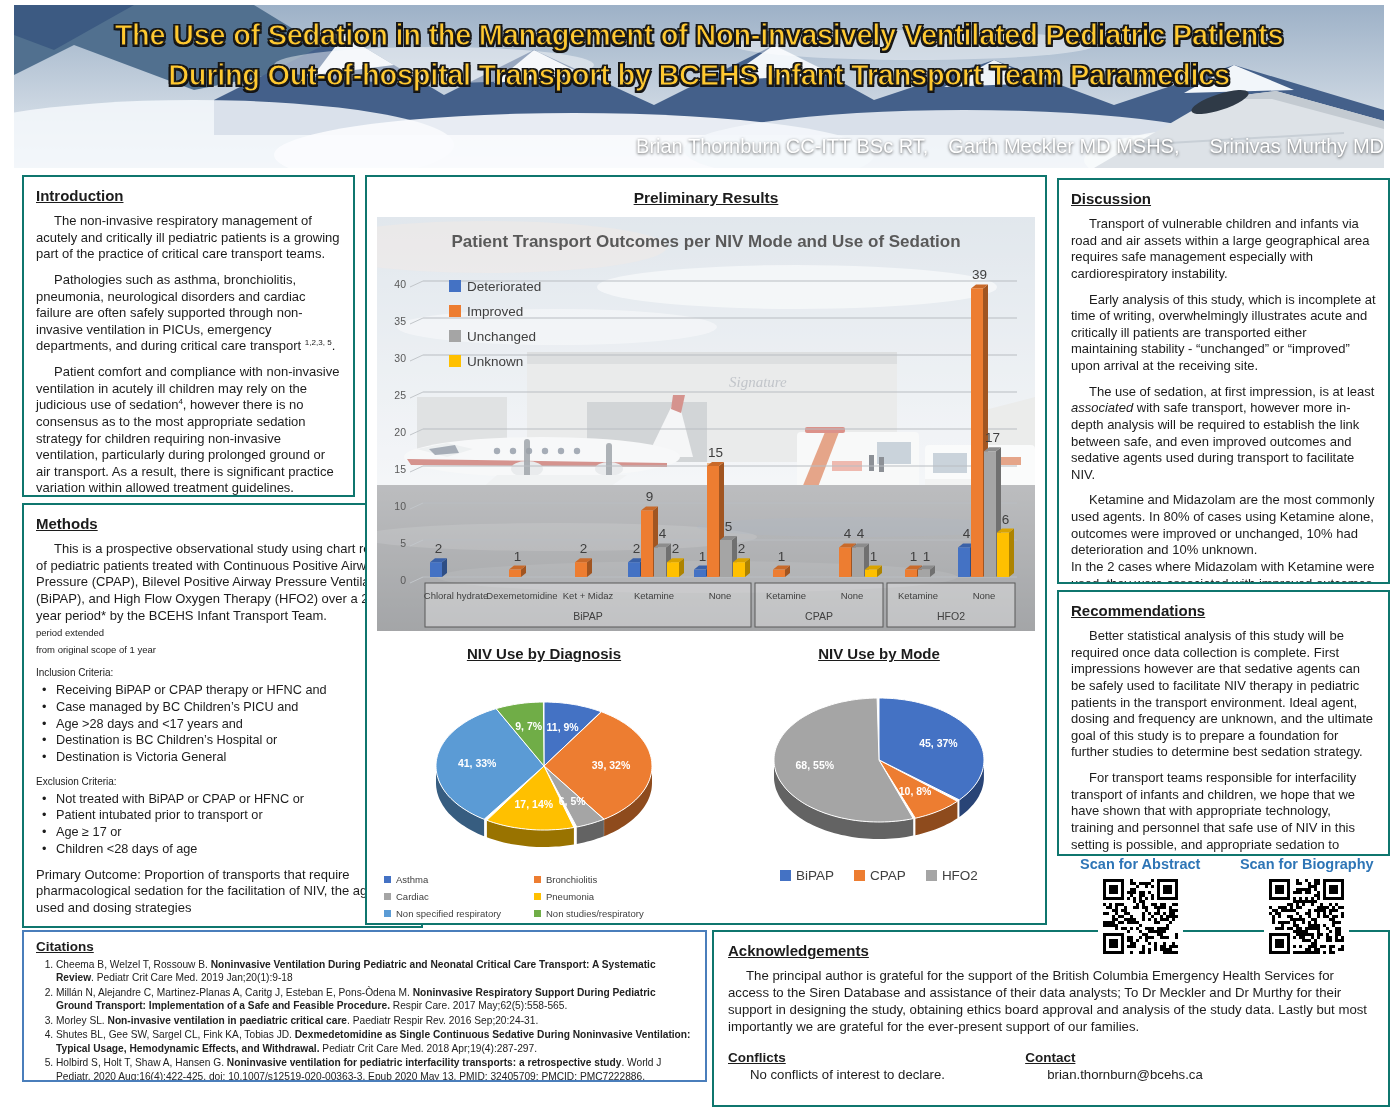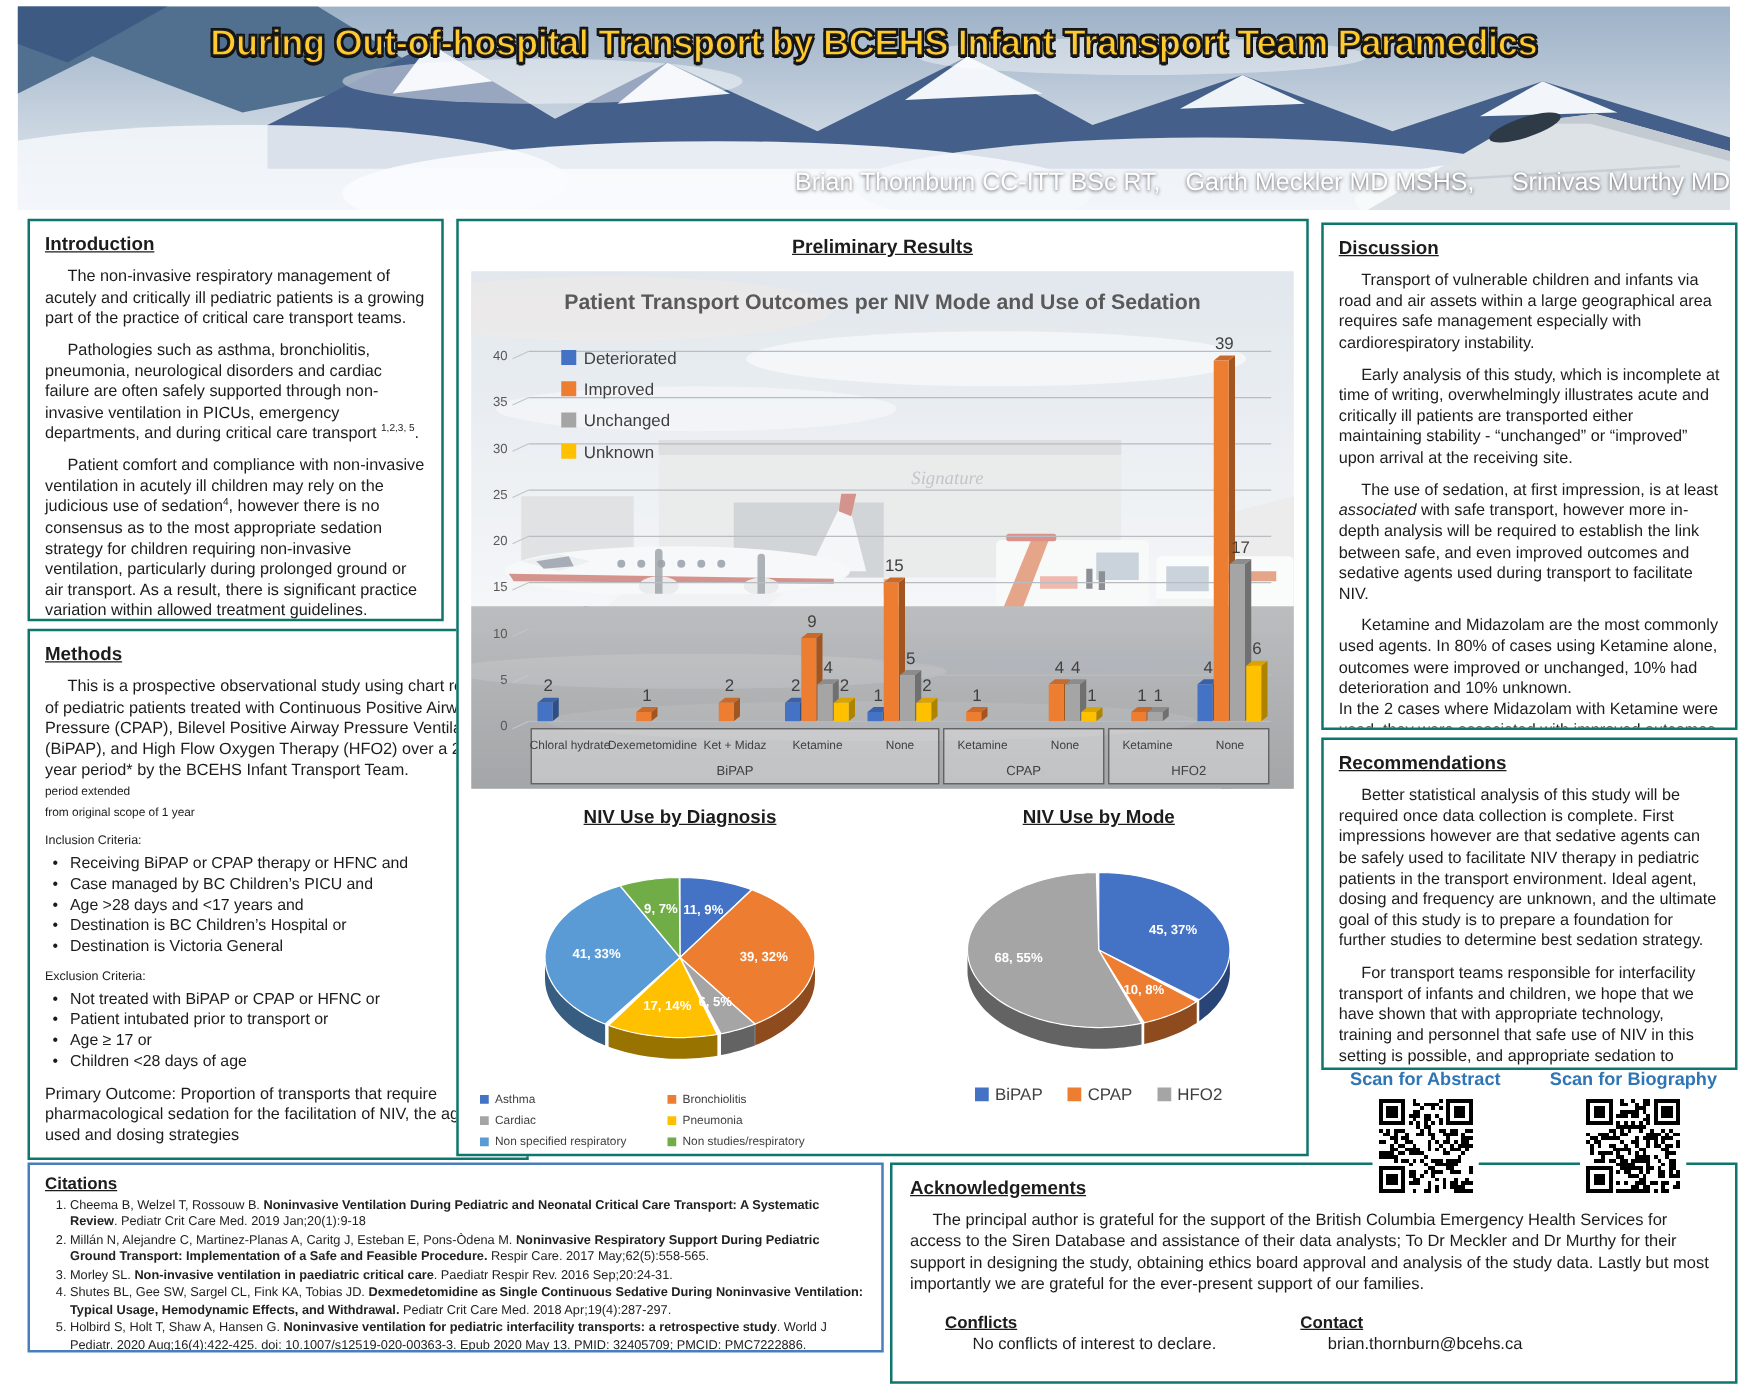--- a/index.html
+++ b/index.html
@@ -57,21 +57,21 @@
   .qr-cell{flex:1;display:flex;justify-content:center;}
   .qr-box{background:#fff;padding:2px;position:relative;z-index:6;}
   
   #citations-panel{padding:5px 12px;}
   #citations-panel .sec-heading{font-size:13.5px;margin-bottom:4px;}
   ol.cites{margin:2px 0 0 0;padding:0 0 0 20px;}
   ol.cites li{font-size:10.2px;line-height:1.32;margin-bottom:1px;color:#222;}
   #ack-panel{padding:8px 14px;}
   #ack-panel p{margin:8px 0 0 0;font-size:13.2px;line-height:1.3;}
   .ack-cols{display:flex;margin-top:14px;}
-  .ack-col1{width:46%;margin-left:28px;}
+  .ack-col1{width:46%;}
   .ack-col2{width:54%;}
   .mini-head{font-size:13.5px;font-weight:bold;text-decoration:underline;}
   .mini-val{font-size:13.2px;margin-top:2px;padding-left:22px;}
 </style>
 </head>
 <body>
 
 <div class="abs" id="poster-header">
   <svg viewBox="0 0 1370 163" preserveAspectRatio="none">
     <defs>
@@ -96,20 +96,21 @@
     <ellipse cx="420" cy="60" rx="160" ry="18" fill="#ffffff" opacity="0.45"></ellipse>
     <ellipse cx="900" cy="40" rx="180" ry="15" fill="#ffffff" opacity="0.4"></ellipse>
     <g>
       <polygon points="1080,163 1198,94 1262,86 1370,116 1370,163" fill="#dde2e7"></polygon>
       <polygon points="1198,94 1262,86 1370,116 1370,124 1258,94" fill="#c3cad1"></polygon>
       <ellipse cx="1206" cy="97" rx="30" ry="8" fill="#2f3a47" transform="rotate(-18 1206 97)"></ellipse>
       <line x1="1120" y1="140" x2="1330" y2="128" stroke="#c8cfd6" stroke-width="2"></line>
     </g>
   </svg>
   <div class="title-wrap">
+    <div class="title-line">The Use of Sedation in the Management of Non-invasively Ventilated Pediatric Patients</div>
     <div class="title-line">During Out-of-hospital Transport by BCEHS Infant Transport Team Paramedics</div>
   </div>
   <div class="authors-line">Brian Thornburn CC-ITT BSc RT,  Garth Meckler MD MSHS,   Srinivas Murthy MD</div>
 </div>
 
 <div class="panel panel-pad body-text" id="intro-panel" style="left:22px;top:175px;width:333px;height:322px;">
   <div class="sec-heading">Introduction</div>
   <p class="indent"><span>The non-invasive respiratory management of acutely and critically ill pediatric patients is a growing part of the practice of critical care transport teams.</span></p>
   <p class="indent"><span>Pathologies such as asthma, bronchiolitis, pneumonia, neurological disorders and cardiac failure are often safely supported through non-invasive ventilation in PICUs, emergency departments, and during critical care transport </span><sup>1,2,3, 5</sup><span>.</span></p>
   <p class="indent"><span>Patient comfort and compliance with non-invasive ventilation in acutely ill children may rely on the judicious use of sedation</span><sup>4</sup><span>, however there is no consensus as to the most appropriate sedation strategy for children requiring non-invasive ventilation, particularly during prolonged ground or air transport.  As a result, there is significant practice variation within allowed treatment guidelines.</span></p>

